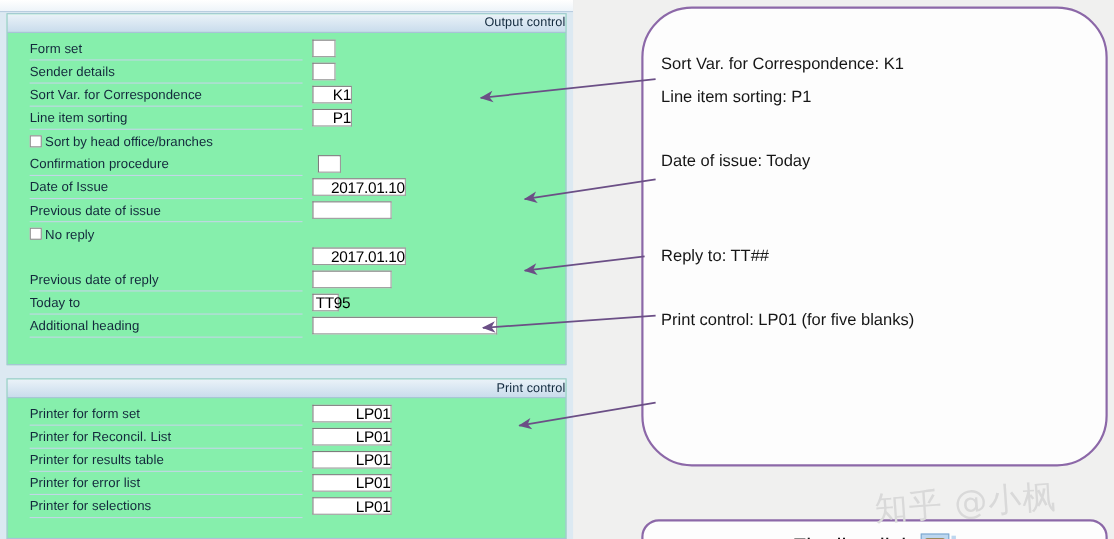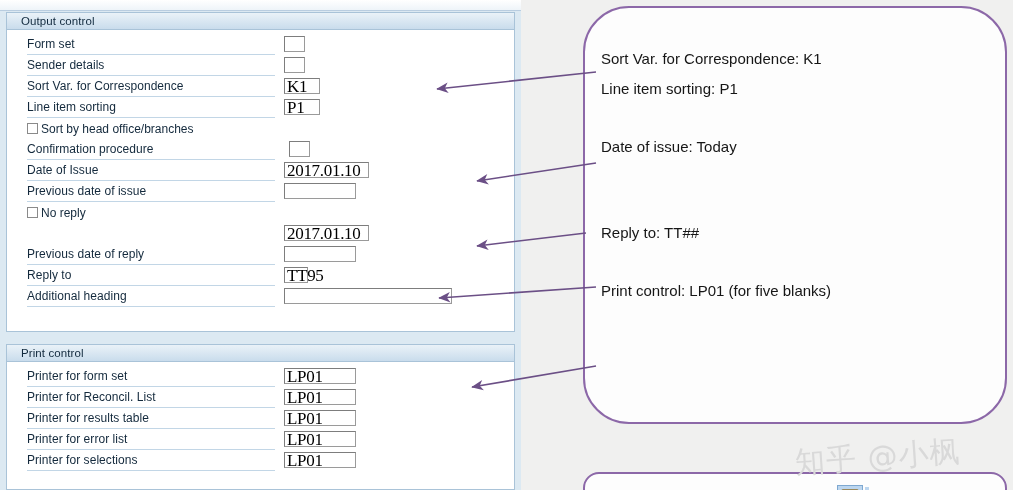--- a/index.html
+++ b/index.html
@@ -17,23 +17,24 @@
     background:#dce9f2;
     overflow:hidden;
   }
   #sap-topstrip{
     position:absolute;left:0;top:0;width:521px;height:10px;
     background:linear-gradient(#ffffff,#eef4f9);
     border-bottom:1px solid #b9cde0;
   }
   .group{
     position:absolute;left:6px;width:509px;
-    background:#ffffff;
+    background:#86efac;
     border:1px solid #a9c3d8;
     box-sizing:border-box;
+    text-align:right;
   }
   .group-header{
     height:16px;line-height:16px;
     background:linear-gradient(#eaf2f8,#c9dcec);
     border-bottom:1px solid #a9c3d8;
     padding-left:14px;
     font-size:11.5px;color:#11293d;
     letter-spacing:.1px;
     white-space:nowrap;
   }
@@ -55,25 +56,25 @@
     box-sizing:border-box;
     letter-spacing:.05px;
   }
 
   .fld{
     position:absolute;left:277px;top:2px;height:16px;
     background:#ffffff;
     border:1px solid #9a9a9a;
     border-top-color:#7d7d7d;border-left-color:#7d7d7d;
     box-sizing:border-box;
-    font-size:17px;color:#000;
+    font-size:14px;color:#000;
     line-height:15px;
     padding-left:2px;
     white-space:nowrap;
-    font-family:Liberation Serif, serif;
+    font-family:Liberation Sans, sans-serif;
     letter-spacing:-0.3px;
   }
   .fld.w-tiny{width:21px;}
   .fld.w-sm{width:36px;}
   .fld.w-date{width:85px;}
   .fld.w-med{width:72px;}
   .fld.w-wide{width:168px;}
 
   .cbrow{
     position:relative;height:21px;
@@ -205,21 +206,21 @@
       <div class="row">
         <span class="fld w-date">2017.01.10</span>
       </div>
 
       <div class="row">
         <span class="lbl">Previous date of reply</span>
         <span class="fld w-med"></span>
       </div>
 
       <div class="row">
-        <span class="lbl">Reply to</span>
+        <span class="lbl">Today to</span>
         <span class="fld w-sm" style="width:24px;">TT95</span>
       </div>
 
       <div class="row">
         <span class="lbl">Additional heading</span>
         <span class="fld w-wide"></span>
       </div>
 
     </div>
   </div>

